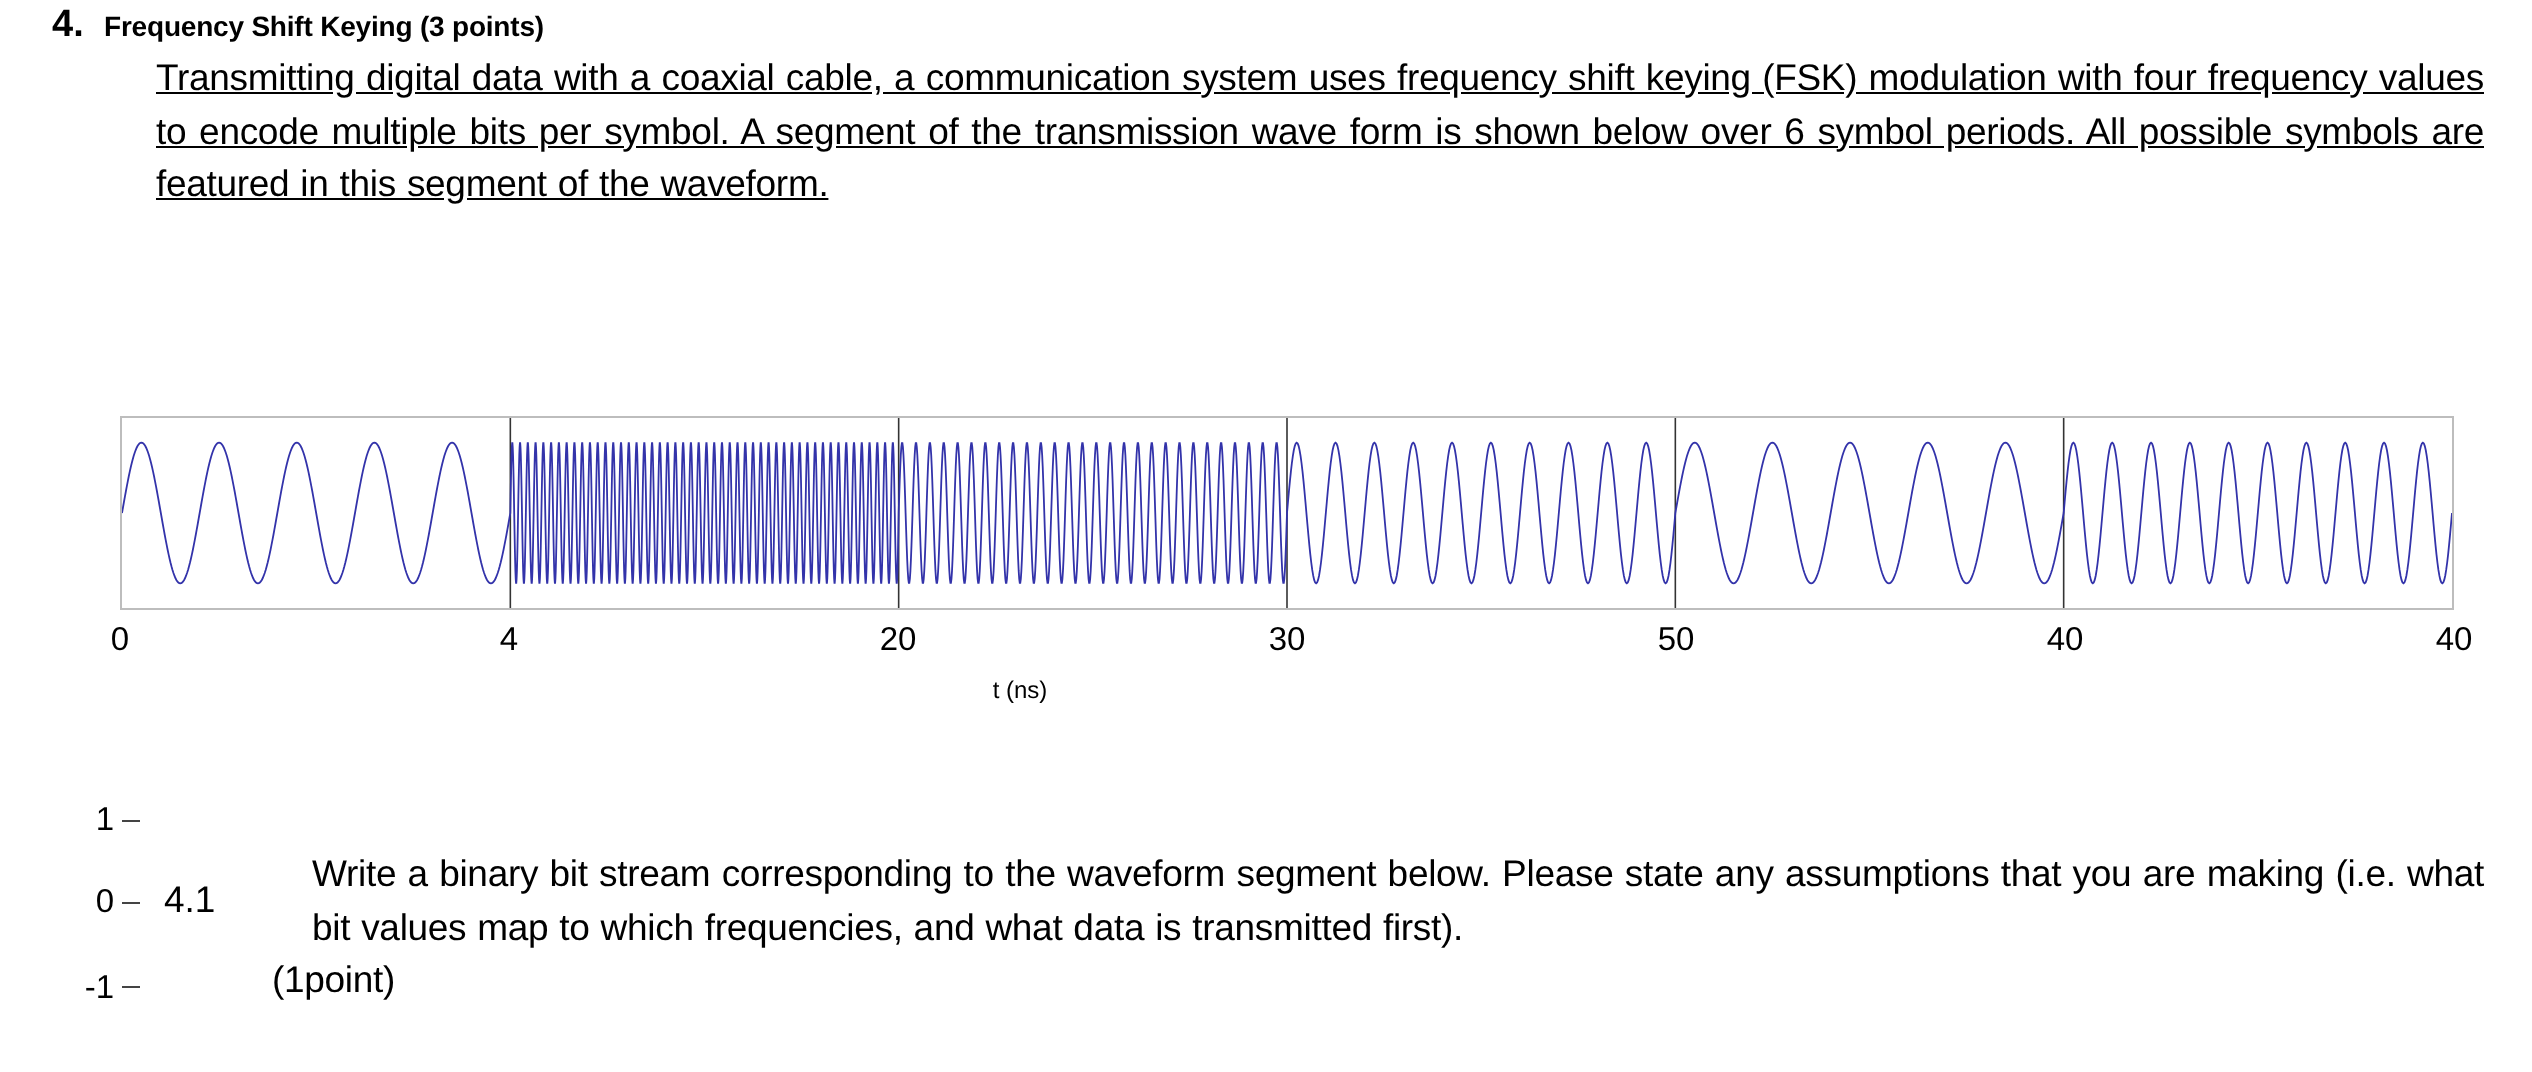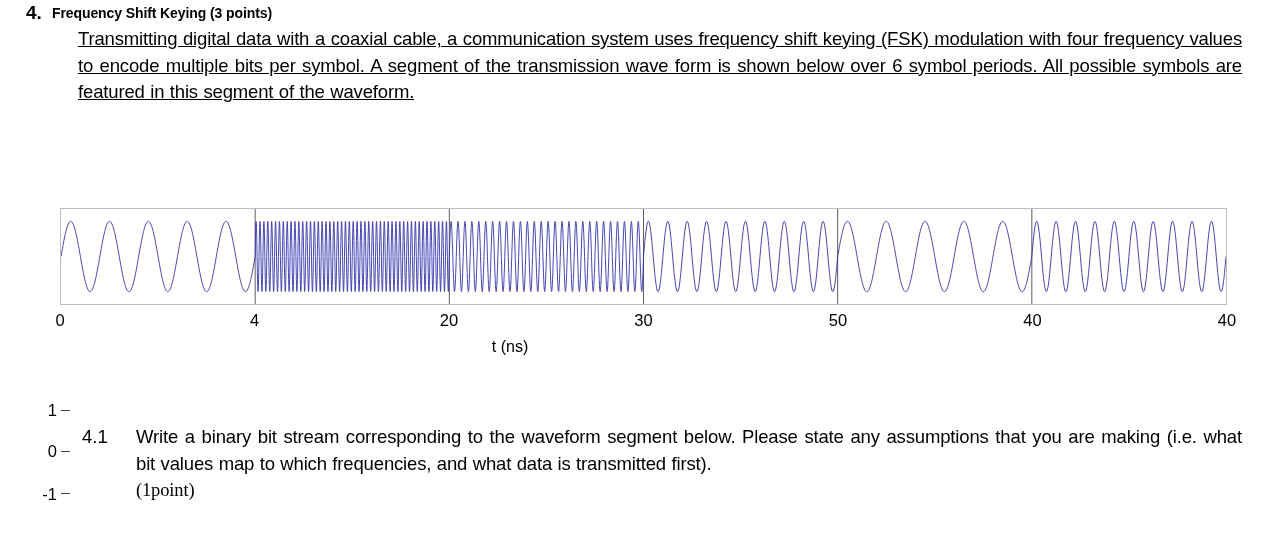--- a/index.html
+++ b/index.html
@@ -113,56 +113,56 @@
     margin-left: -30px;
     text-align: center;
     color: #000;
   }
   .xlabel {
     position: absolute;
     top: 142px;
     left: 0;
     width: 1056px;
     text-align: center;
-    font-size: 16px;
+    font-size: 12px;
     color: #000;
   }
   .xlabel-inner {
     display: inline-block;
     transform: translateX(-18px);
   }
 
   
   .sub-block {
     position: absolute;
     left: 0;
     top: 424px;
     width: 1266px;
   }
   .sub-row {
     display: flex;
-    align-items: flex-start;
+    align-items: center;
+    gap: 20px;
   }
   .sub-number {
     width: 136px;
     flex: 0 0 136px;
     padding-left: 82px;
     box-sizing: border-box;
     font-size: 18.5px;
     line-height: 26.5px;
   }
   .sub-body {
     margin-left: 136px;
     margin-right: 24px;
     font-size: 18.5px;
     line-height: 26.5px;
     text-align: justify;
     letter-spacing: -0.15px;
     word-spacing: 0.5px;
-    font-family: Liberation Serif, serif;
   }
   .sub-first-line {
     margin-left: 0;
     margin-right: 24px;
     font-size: 18.5px;
     line-height: 26.5px;
     text-align: justify;
     letter-spacing: -0.15px;
     word-spacing: 0.5px;
   }

